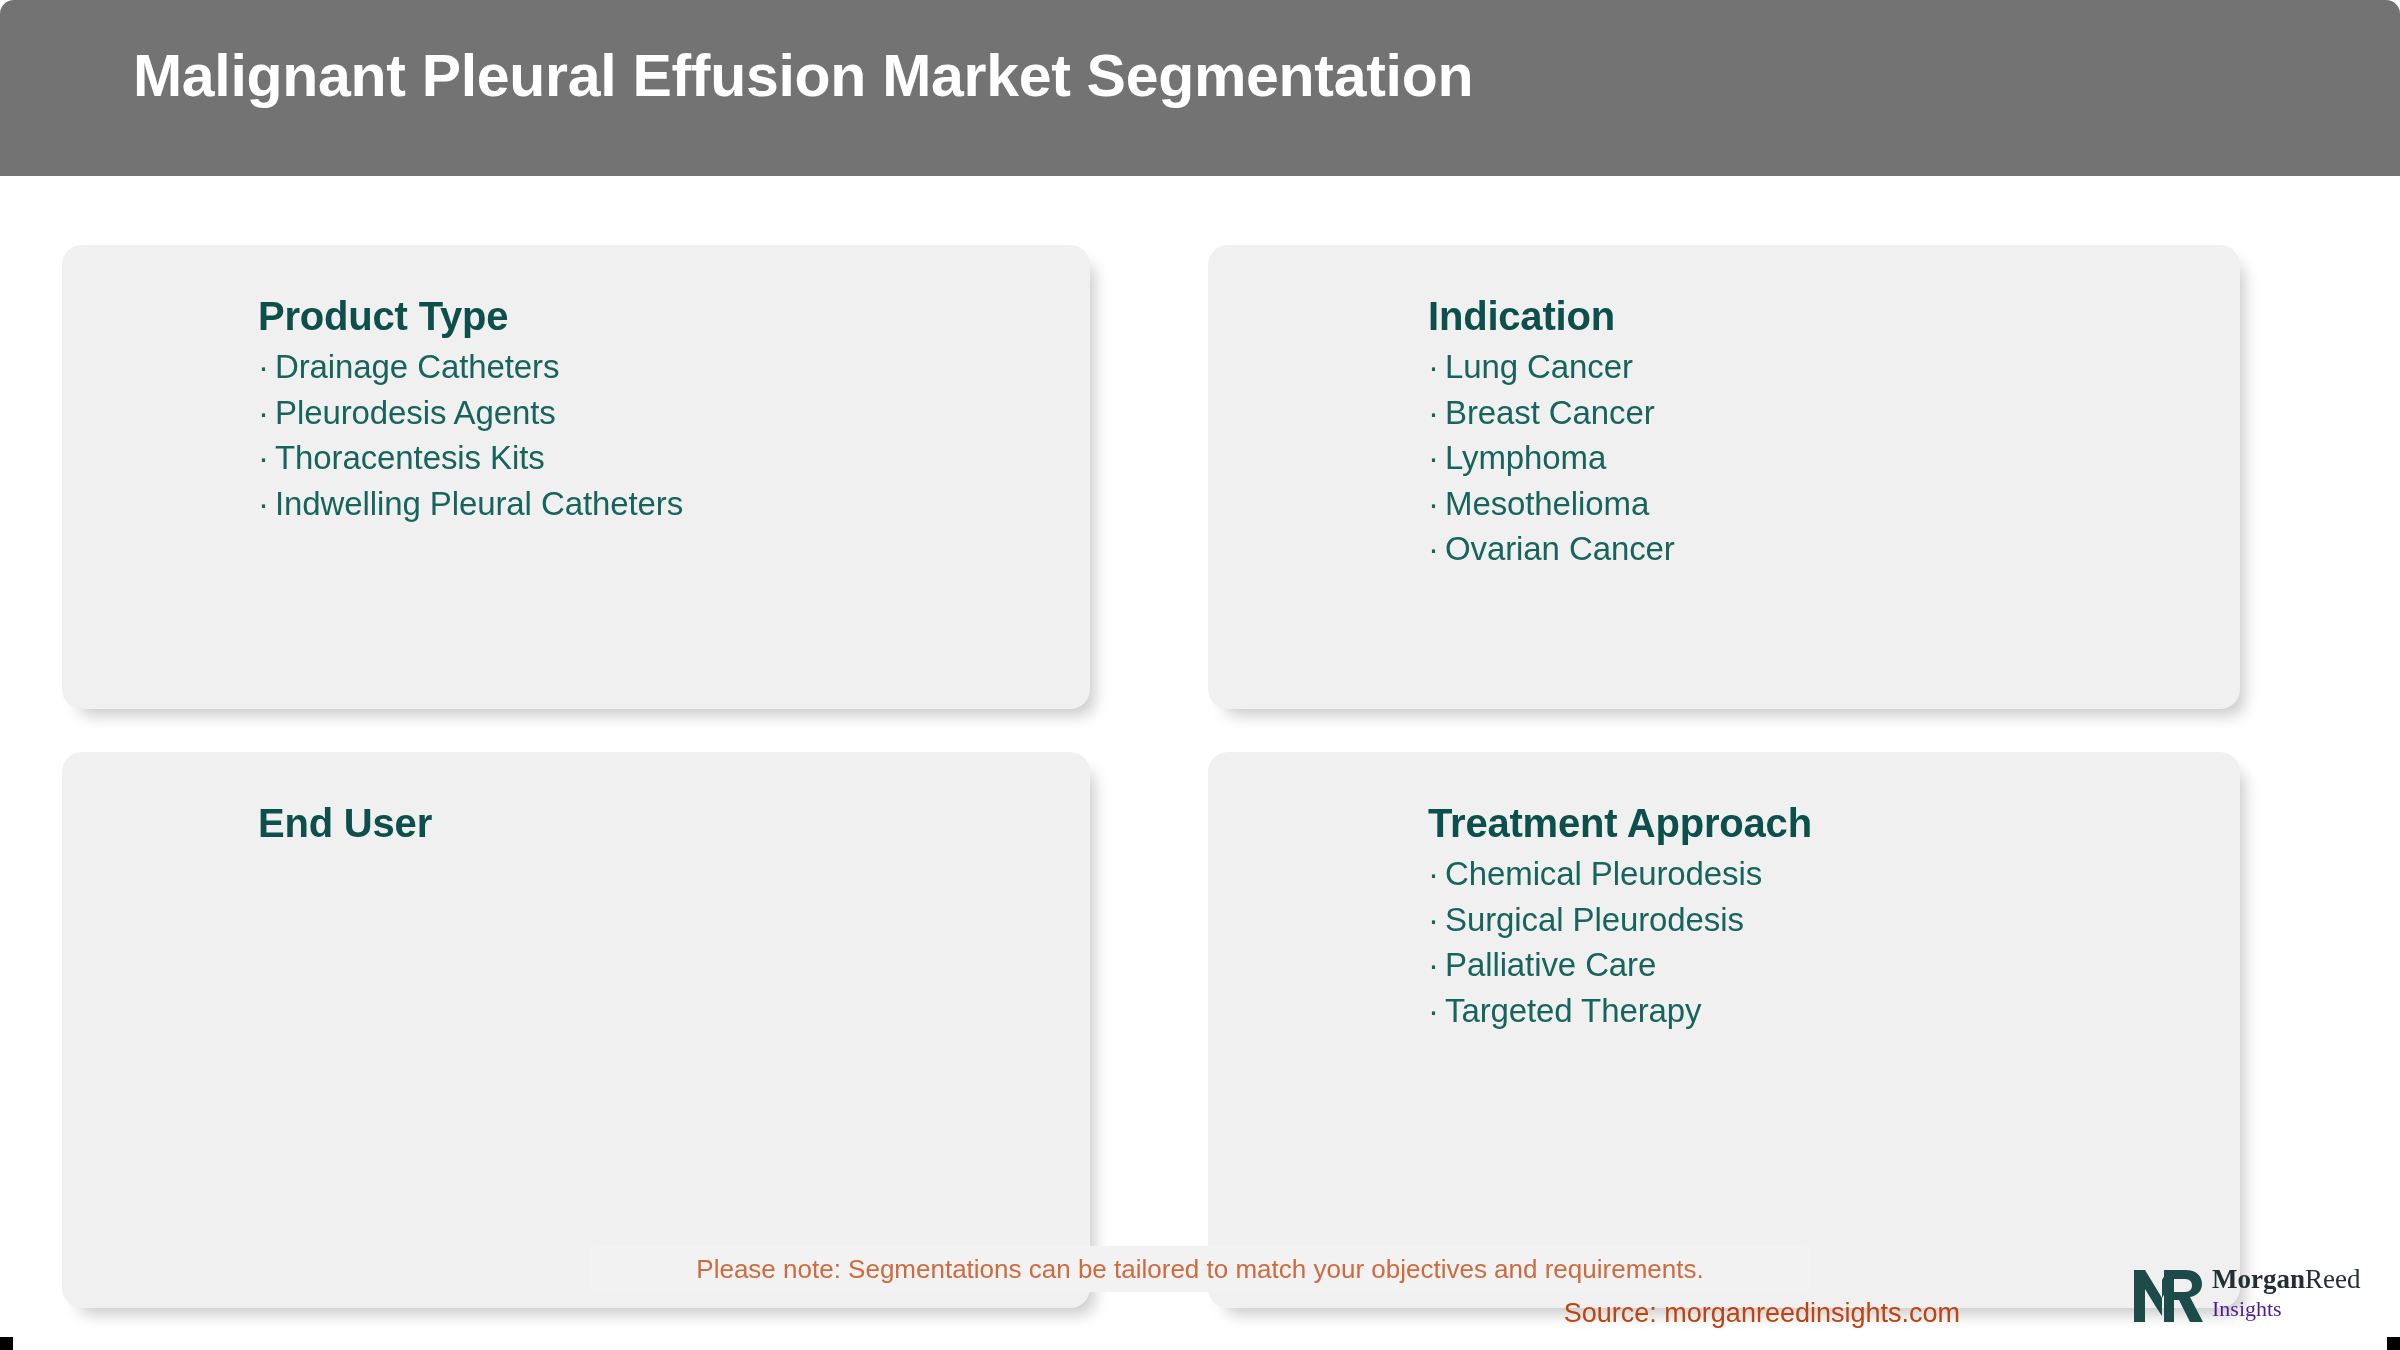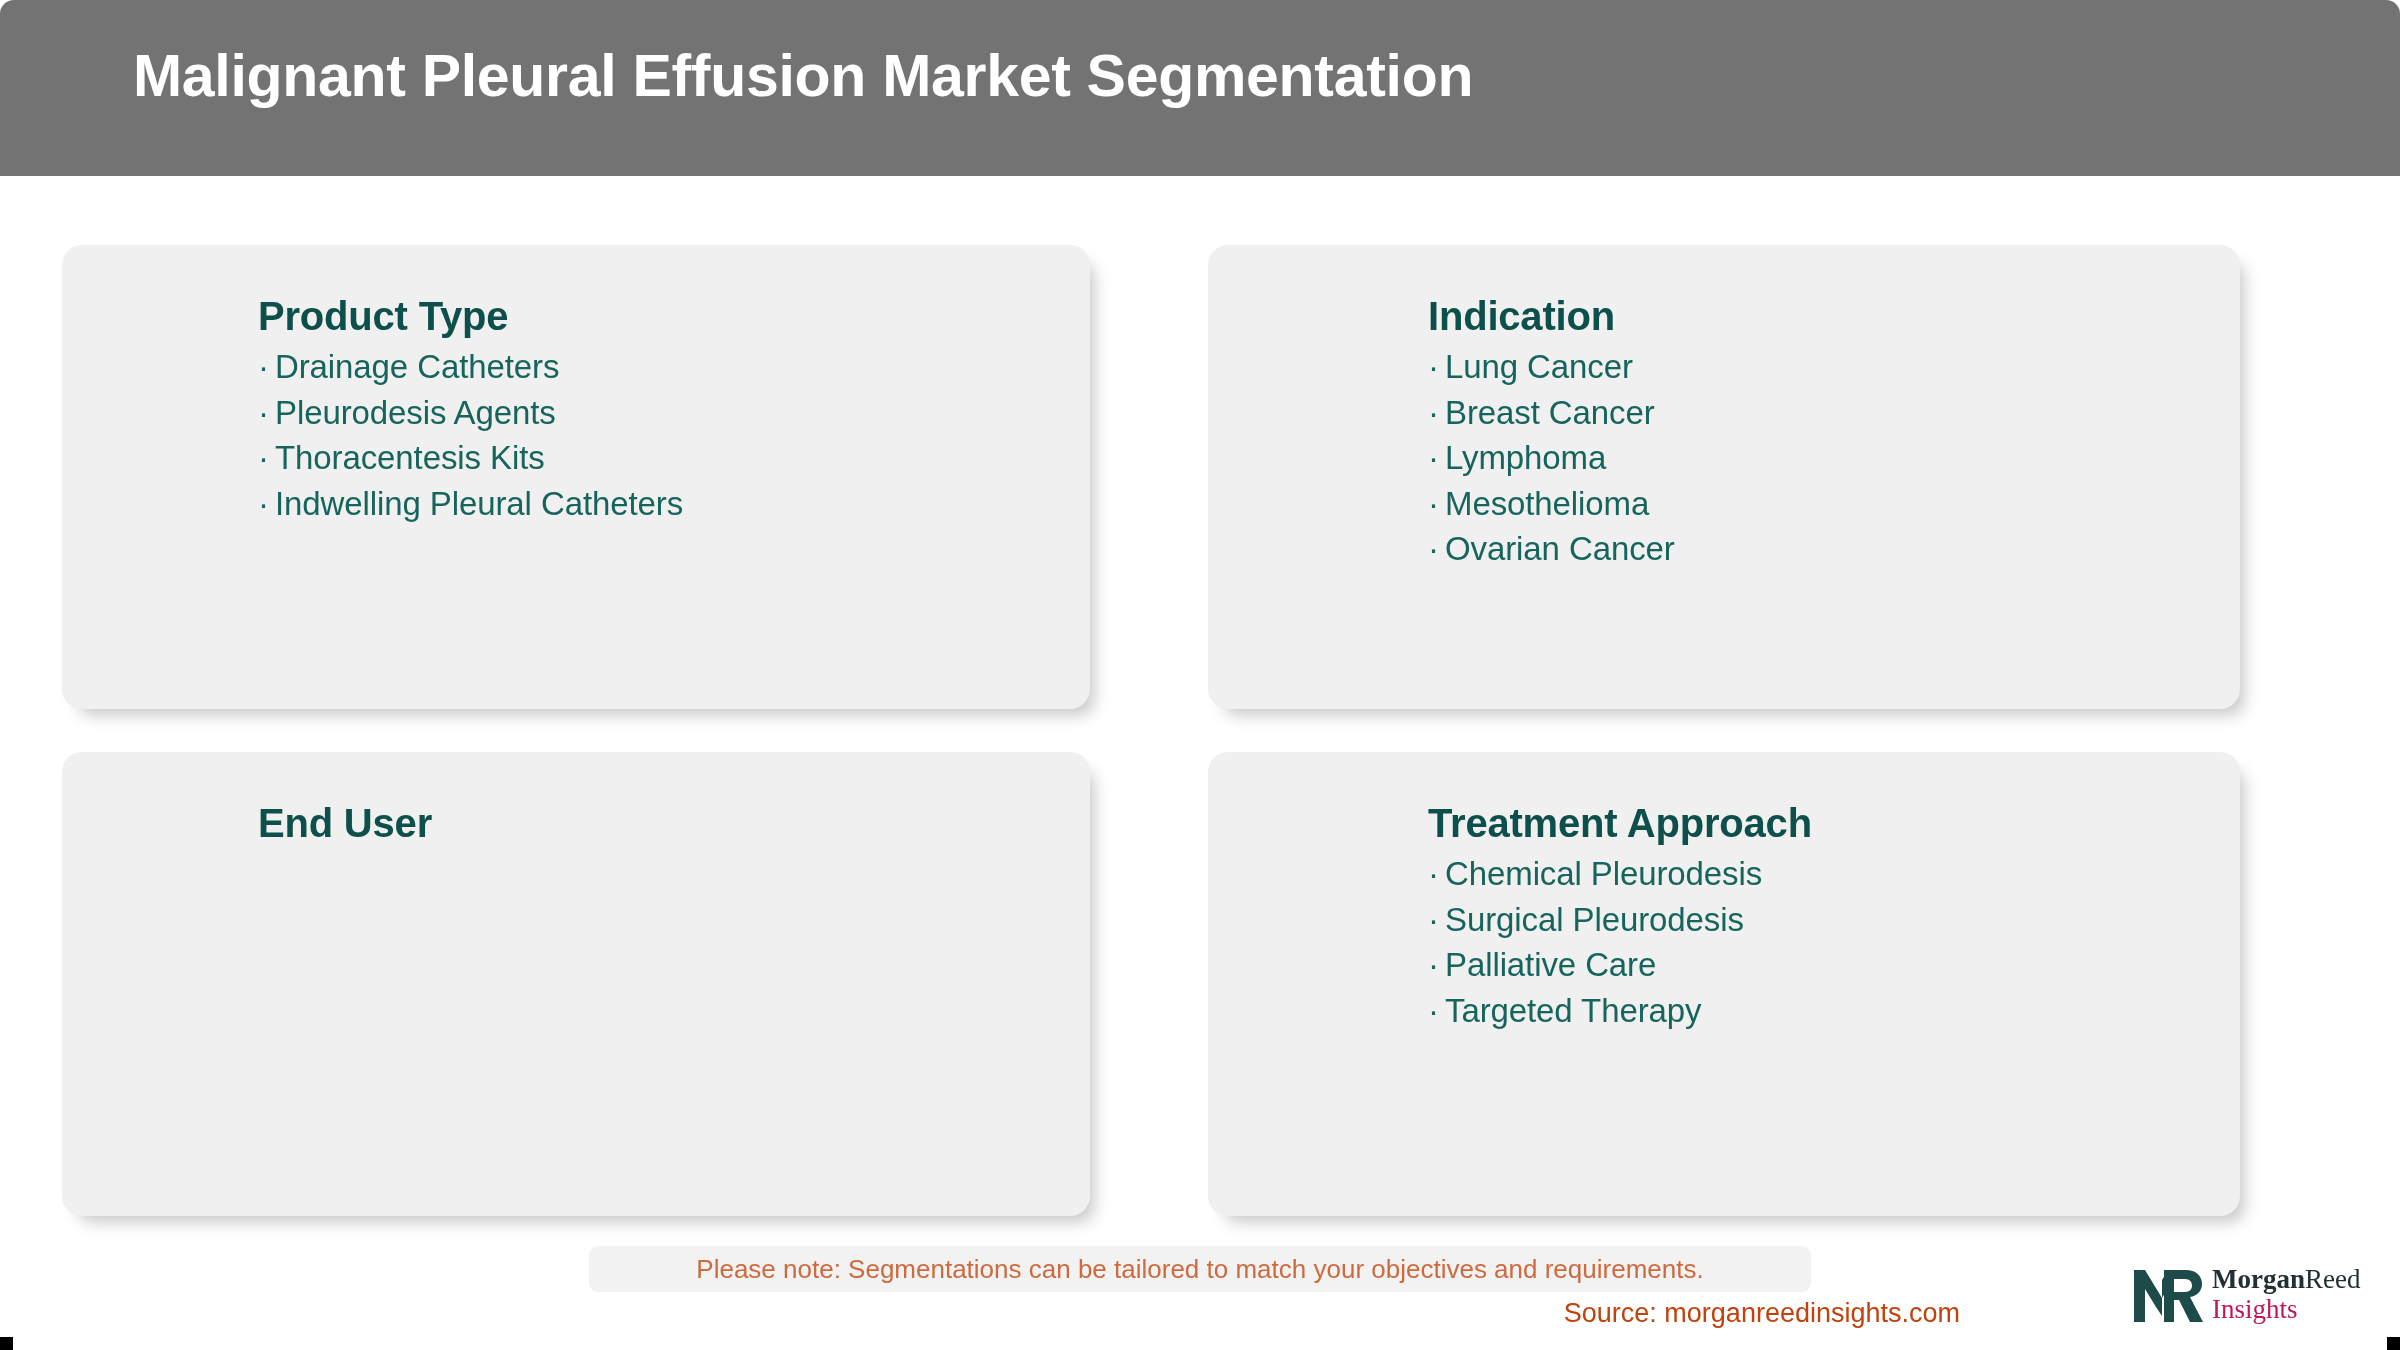--- a/index.html
+++ b/index.html
@@ -59,21 +59,21 @@
   .seg-card {
     position: absolute;
     background: #f0f0f0;
     border-radius: 20px;
     box-shadow: 10px 12px 16px -6px rgba(0,0,0,0.22);
     box-sizing: border-box;
   }
   .seg-card.col-left  { left: 62px;  width: 1028px; }
   .seg-card.col-right { left: 1208px; width: 1032px; }
   .seg-card.row-top    { top: 69px;  height: 464px; }
-  .seg-card.row-bottom { top: 576px; height: 464px; text-decoration: underline; }
+  .seg-card.row-bottom { top: 576px; height: 556px; text-decoration: underline; }
 
   .card-inner {
     position: absolute;
     left: 0;
     top: 0;
     padding: 0;
   }
   .seg-card.col-left  .card-inner { left: 196px; top: 48px; }
   .seg-card.col-right .card-inner { left: 220px; top: 48px; }
 
@@ -168,23 +168,23 @@
   }
   #logo-line1 {
     font-size: 27px;
     line-height: 30px;
     color: #232f33;
     white-space: nowrap;
     text-align: center;
   }
   #logo-line1 .logo-bold { font-weight: bold; }
   #logo-line2 {
-    font-size: 27px;
+    font-size: 22px;
     line-height: 30px;
-    color: #be185d;
+    color: #4c1d95;
     white-space: nowrap;
   }
   .edge-mark {
     position: absolute;
     width: 13px;
     height: 13px;
     background: #000000;
   }
   #edge-mark-bl { left: 0;  bottom: 0; }
   #edge-mark-br { right: 0; bottom: 0; }

